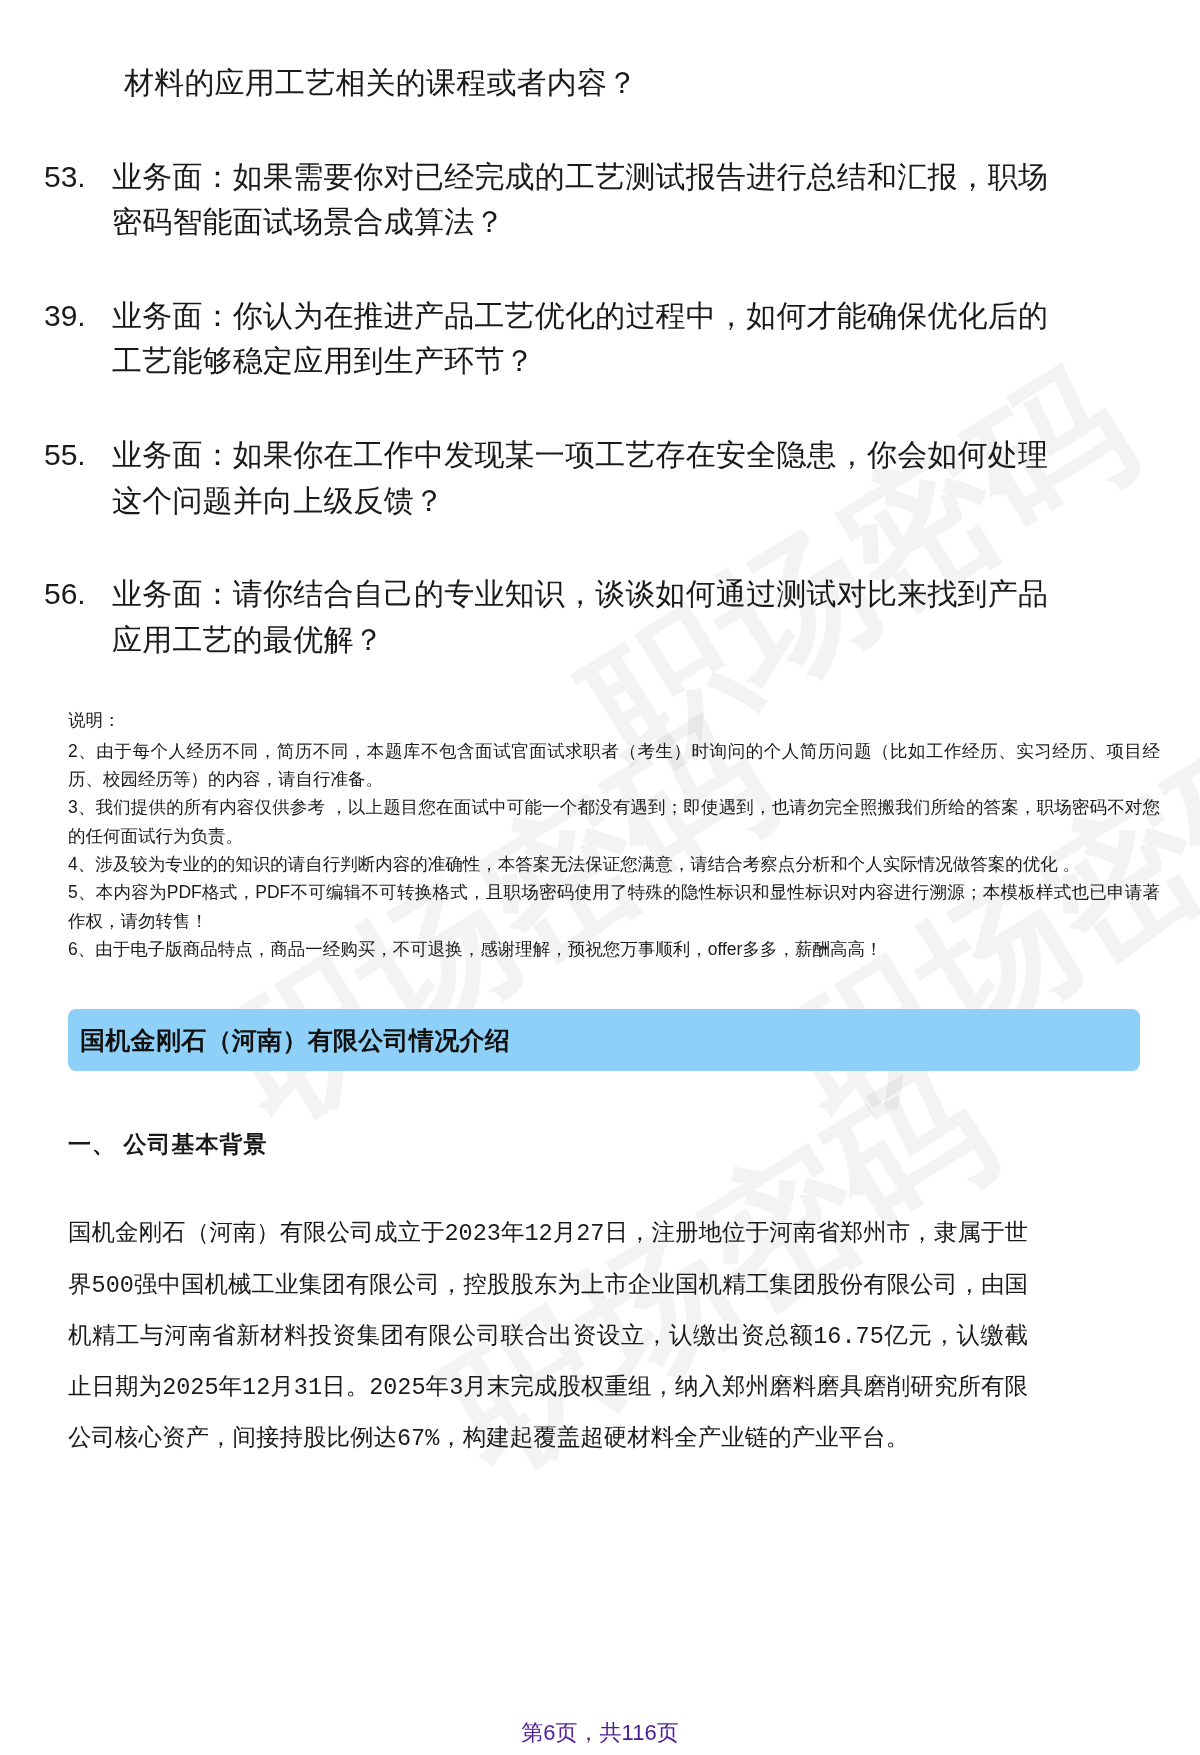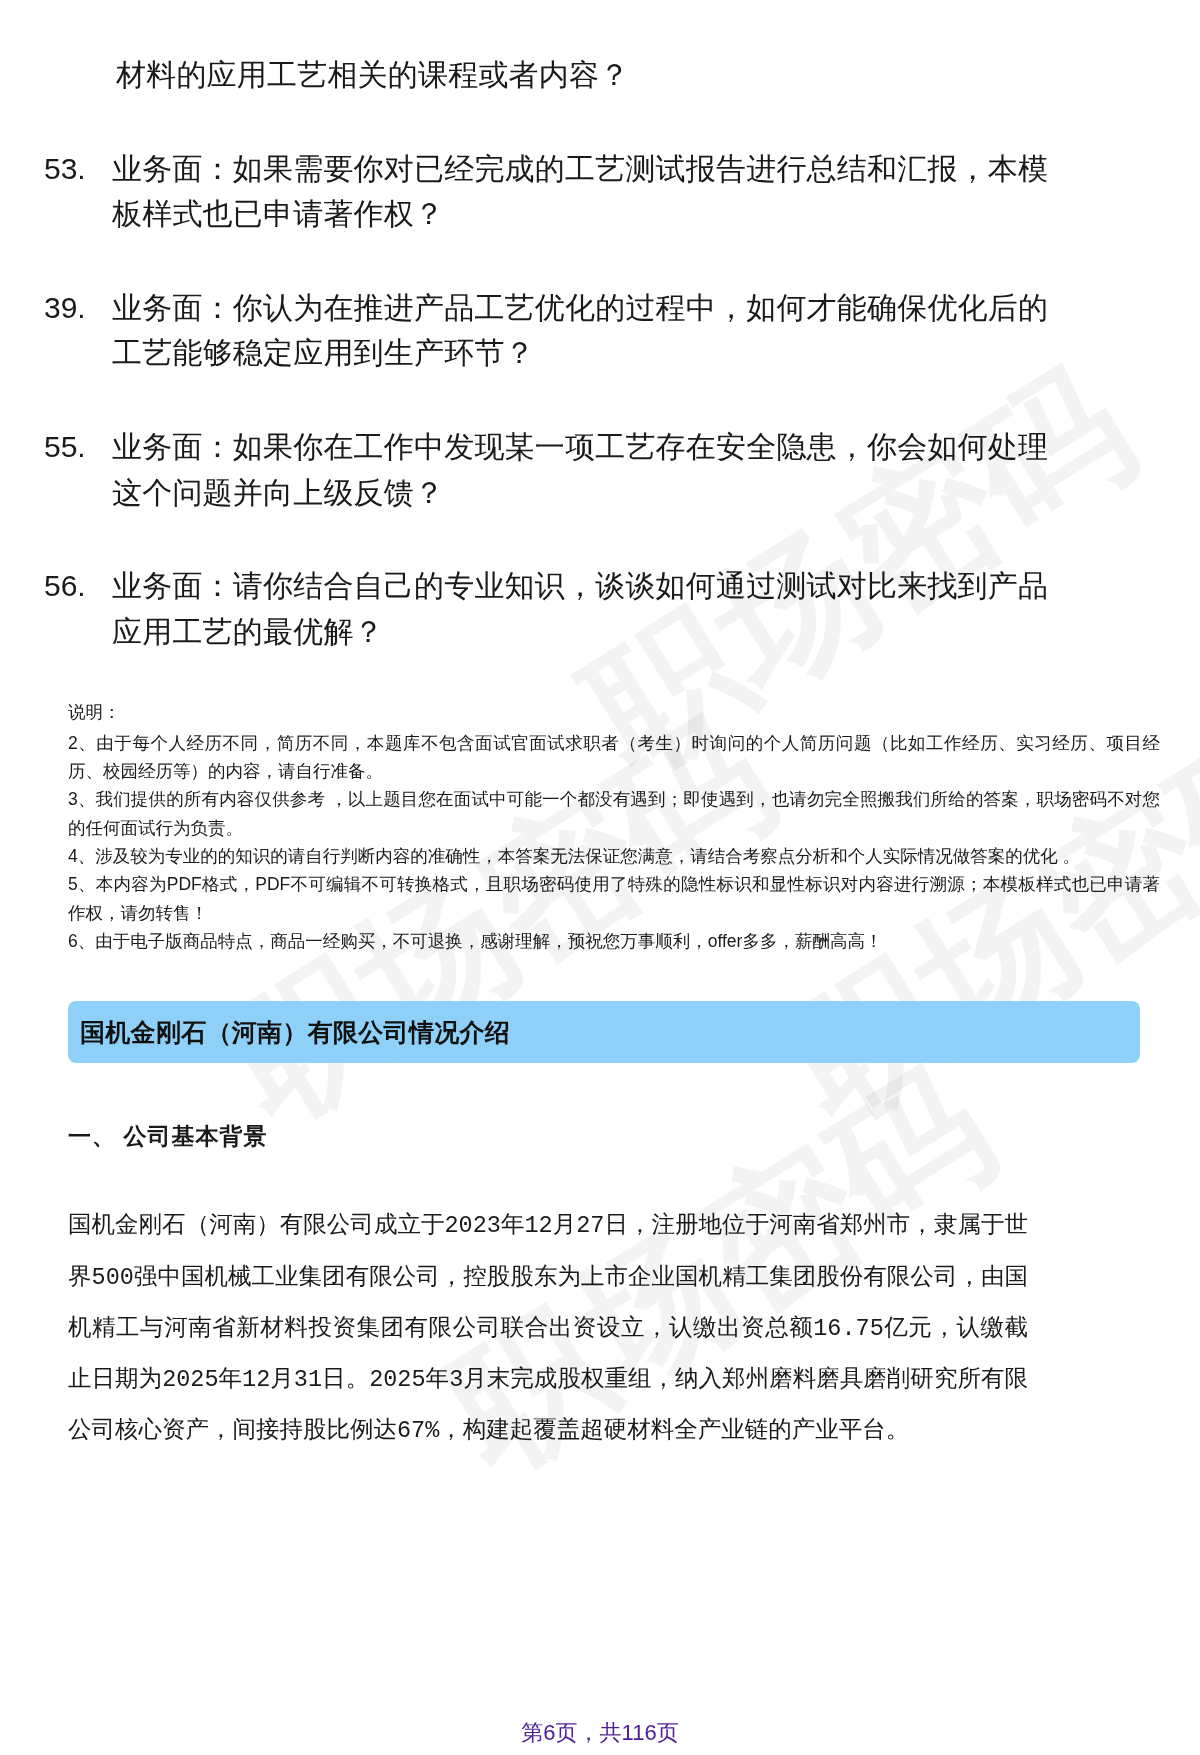--- a/index.html
+++ b/index.html
@@ -36,21 +36,21 @@
   .page {
     position: relative;
     z-index: 2;
     padding: 0;
   }
 
   
   .q-continued {
     font-size: 30px;
     line-height: 1.52;
-    margin: 4px;
+    margin: 12px;
     padding: 48px 150px 0 112px;
     letter-spacing: 0.2px;
   }
 
   .qlist {
     margin: 0;
     padding: 0;
     list-style: none;
   }
   .qitem {
@@ -153,21 +153,21 @@
   <div class="wm-text" style="left:420px; top:1170px; font-size:150px; transform:rotate(-32deg);">职场密码</div>
 </div>
 
 <div class="page">
 
   <p class="q-continued">材料的应用工艺相关的课程或者内容？</p>
 
   <ul class="qlist">
     <li class="qitem">
       <span class="qnum">53.</span>
-      <span class="qtext">业务面：如果需要你对已经完成的工艺测试报告进行总结和汇报，本模板样式也已申请著作权？</span>
+      <span class="qtext">业务面：如果需要你对已经完成的工艺测试报告进行总结和汇报，职场密码智能面试场景合成算法？</span>
     </li>
     <li class="qitem">
       <span class="qnum">39.</span>
       <span class="qtext">业务面：你认为在推进产品工艺优化的过程中，如何才能确保优化后的工艺能够稳定应用到生产环节？</span>
     </li>
     <li class="qitem">
       <span class="qnum">55.</span>
       <span class="qtext">业务面：如果你在工作中发现某一项工艺存在安全隐患，你会如何处理这个问题并向上级反馈？</span>
     </li>
     <li class="qitem">

